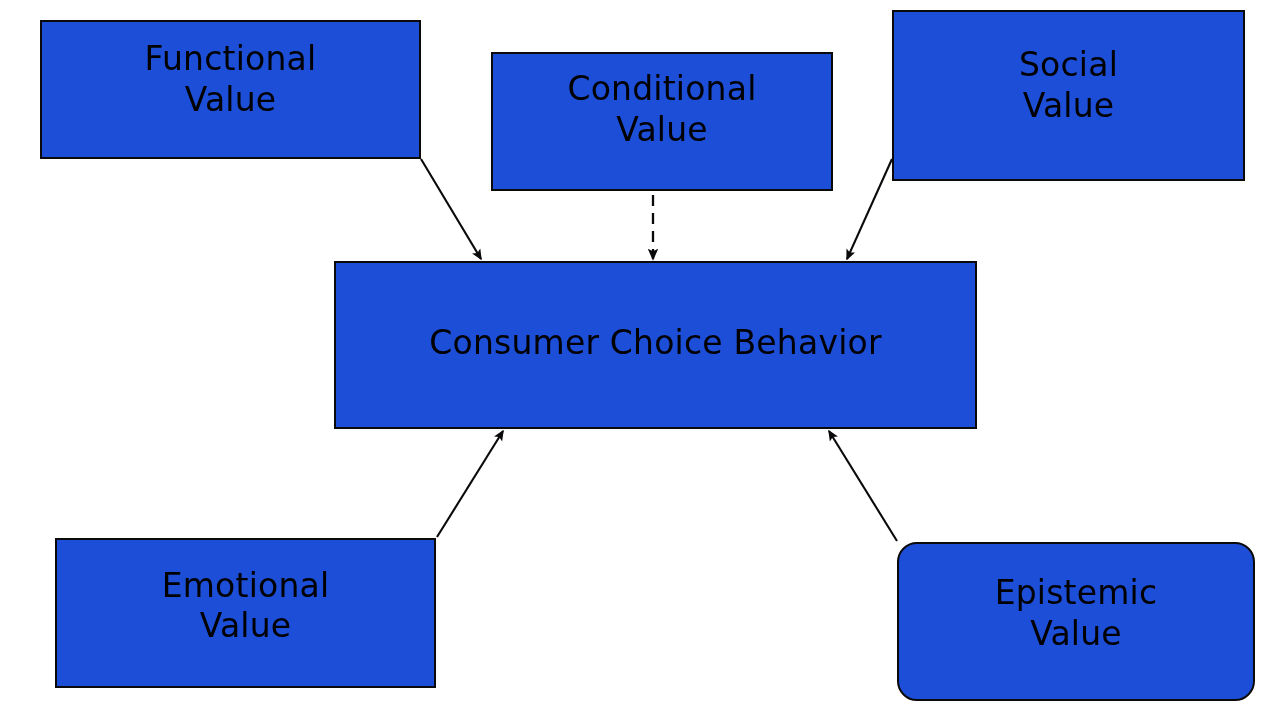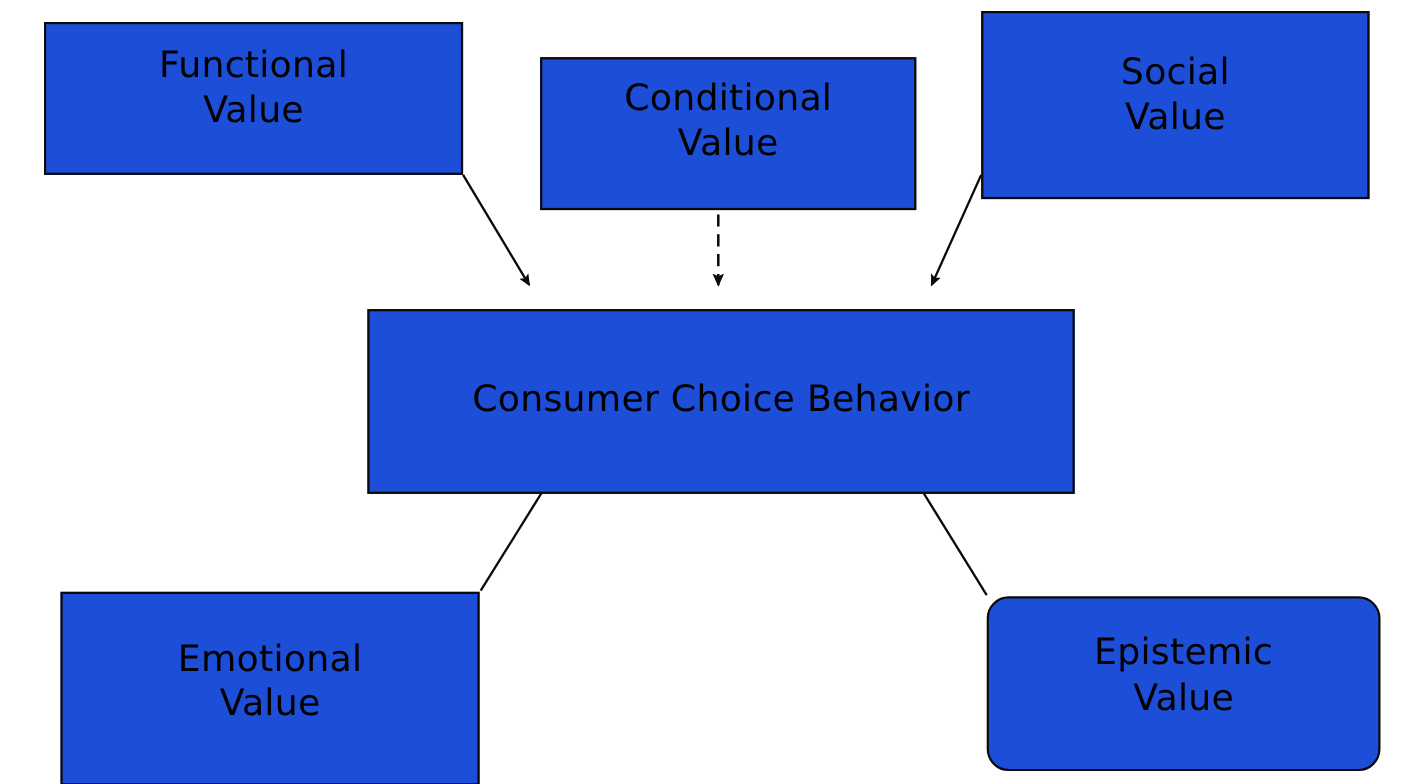--- a/index.html
+++ b/index.html
@@ -42,21 +42,21 @@
     display: block;
     line-height: 1.22;
     letter-spacing: 0.2px;
     white-space: pre-line;
     font-weight: 400;
   }
   
   #node-functional  { left: 40px;  top: 20px;  width: 381px; height: 139px; }
   #node-conditional { left: 491px; top: 20px;  width: 342px; height: 139px; }
   #node-social      { left: 892px; top: 22px;  width: 353px; height: 137px; }
-  #node-center      { left: 334px; top: 261px; width: 643px; height: 168px; margin-top: 20px; }
+  #node-center      { left: 334px; top: 261px; width: 643px; height: 168px; }
   #node-emotional   { left: 55px;  top: 538px; width: 381px; height: 150px; }
   #node-epistemic   { left: 897px; top: 542px; width: 358px; height: 159px; border-radius: 20px; }
 
   #node-functional  .label,
   #node-conditional .label,
   #node-social      .label,
   #node-emotional   .label,
   #node-epistemic   .label { font-size: 33px; }
 
   #node-center .label { font-size: 33px; }
@@ -103,21 +103,21 @@
 
   <div class="node" id="node-social" style="left: 892px; top: 10px; width: 353px; height: 171px; border-color: rgb(10, 10, 10); color: rgb(0, 0, 0);">
     <span class="label">Social
 Value</span>
   </div>
 
   <div class="node" id="node-center" style="left: 334px; top: 261px; width: 643px; height: 168px; border-color: rgb(10, 10, 10); color: rgb(0, 0, 0);">
     <span class="label">Consumer Choice Behavior</span>
   </div>
 
-  <div class="node" id="node-emotional" style="left: 55px; top: 538px; width: 381px; height: 176px; border-color: rgb(10, 10, 10); color: rgb(0, 0, 0);">
+  <div class="node" id="node-emotional" style="left: 55px; top: 538px; width: 381px; height: 150px; border-color: rgb(10, 10, 10); color: rgb(0, 0, 0);">
     <span class="label">Emotional
 Value</span>
   </div>
 
   <div class="node" id="node-epistemic" style="left: 897px; top: 542px; width: 358px; height: 159px; border-color: rgb(10, 10, 10); color: rgb(0, 0, 0);">
     <span class="label">Epistemic
 Value</span>
   </div>
 
 </div>

